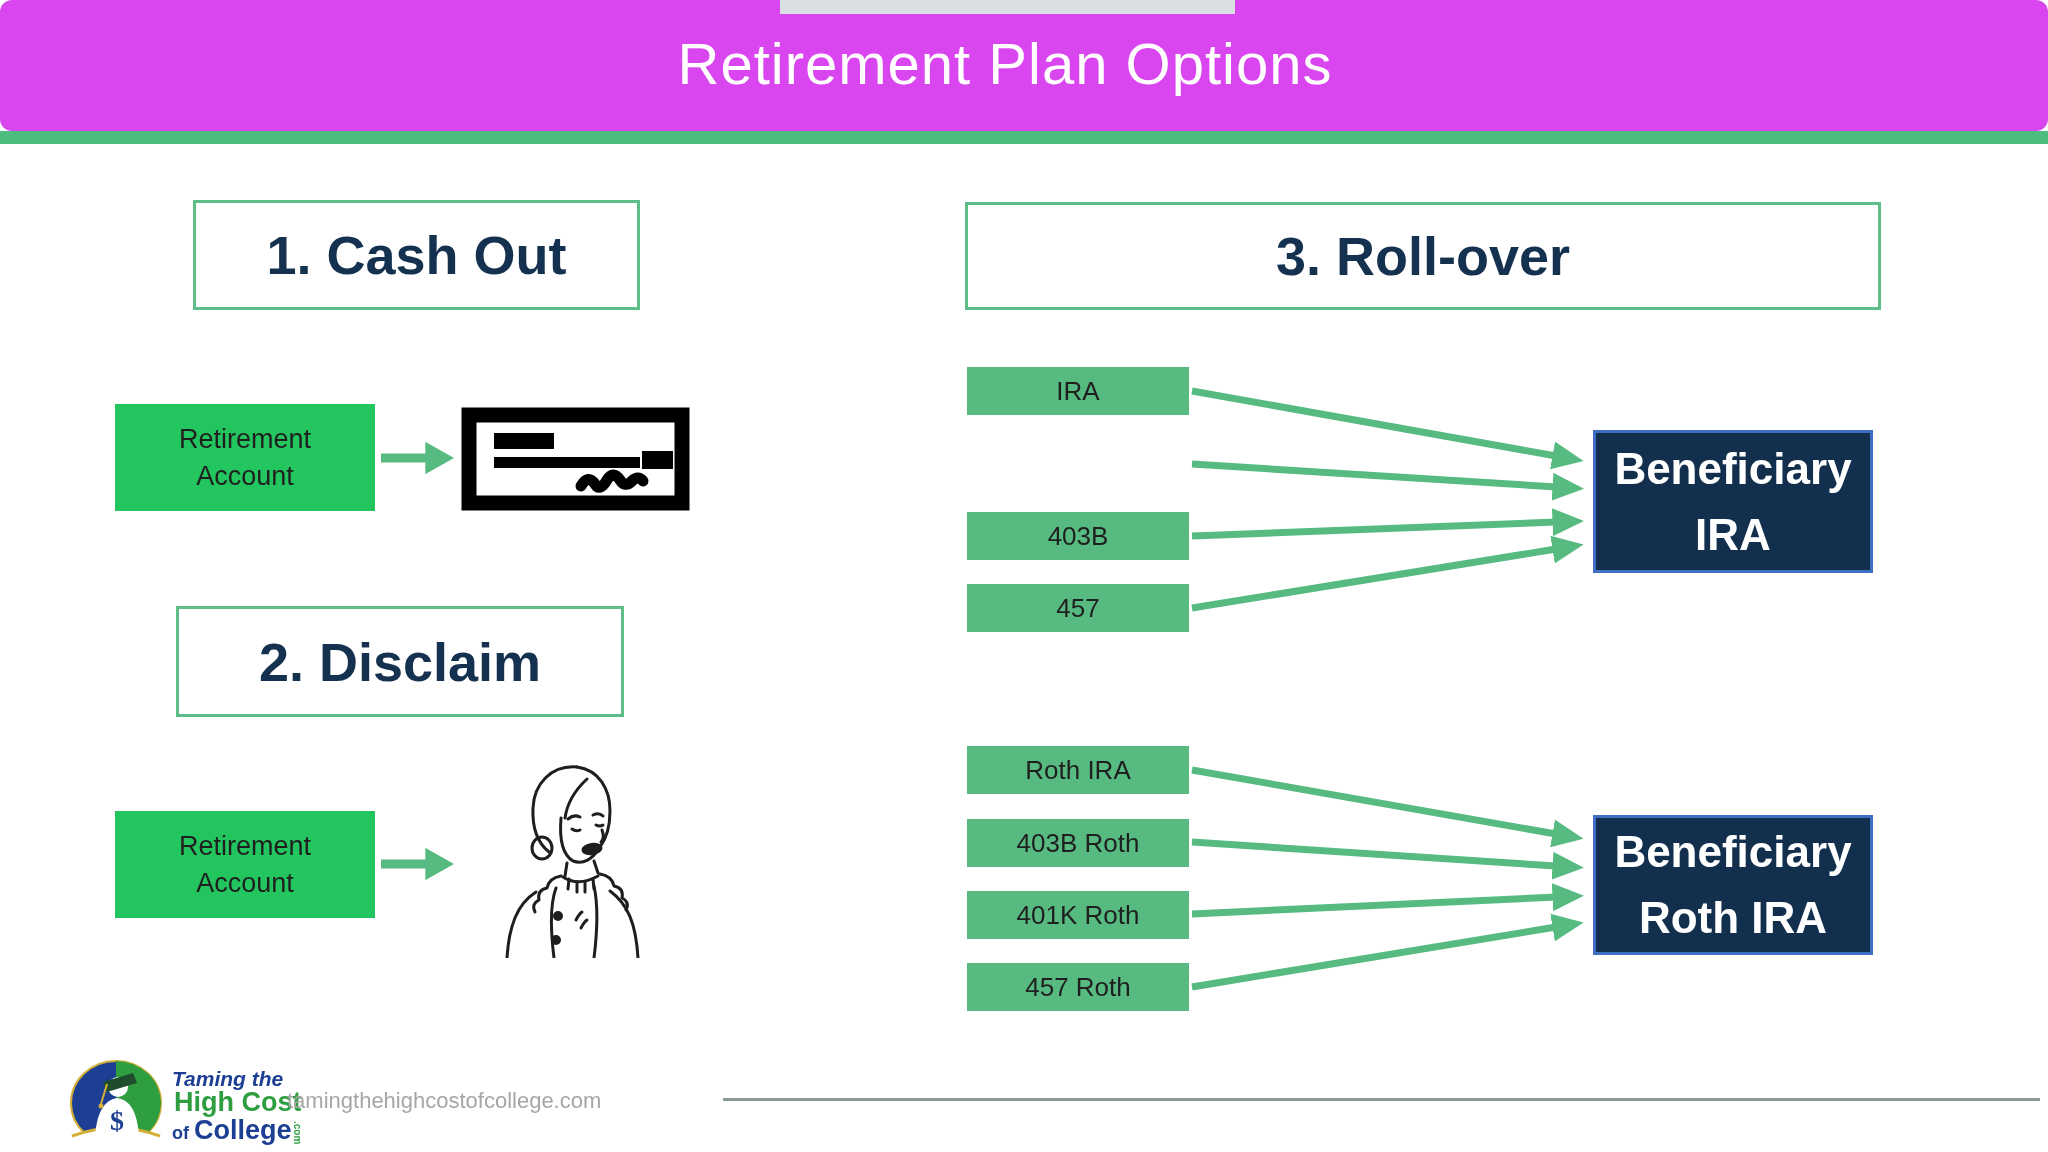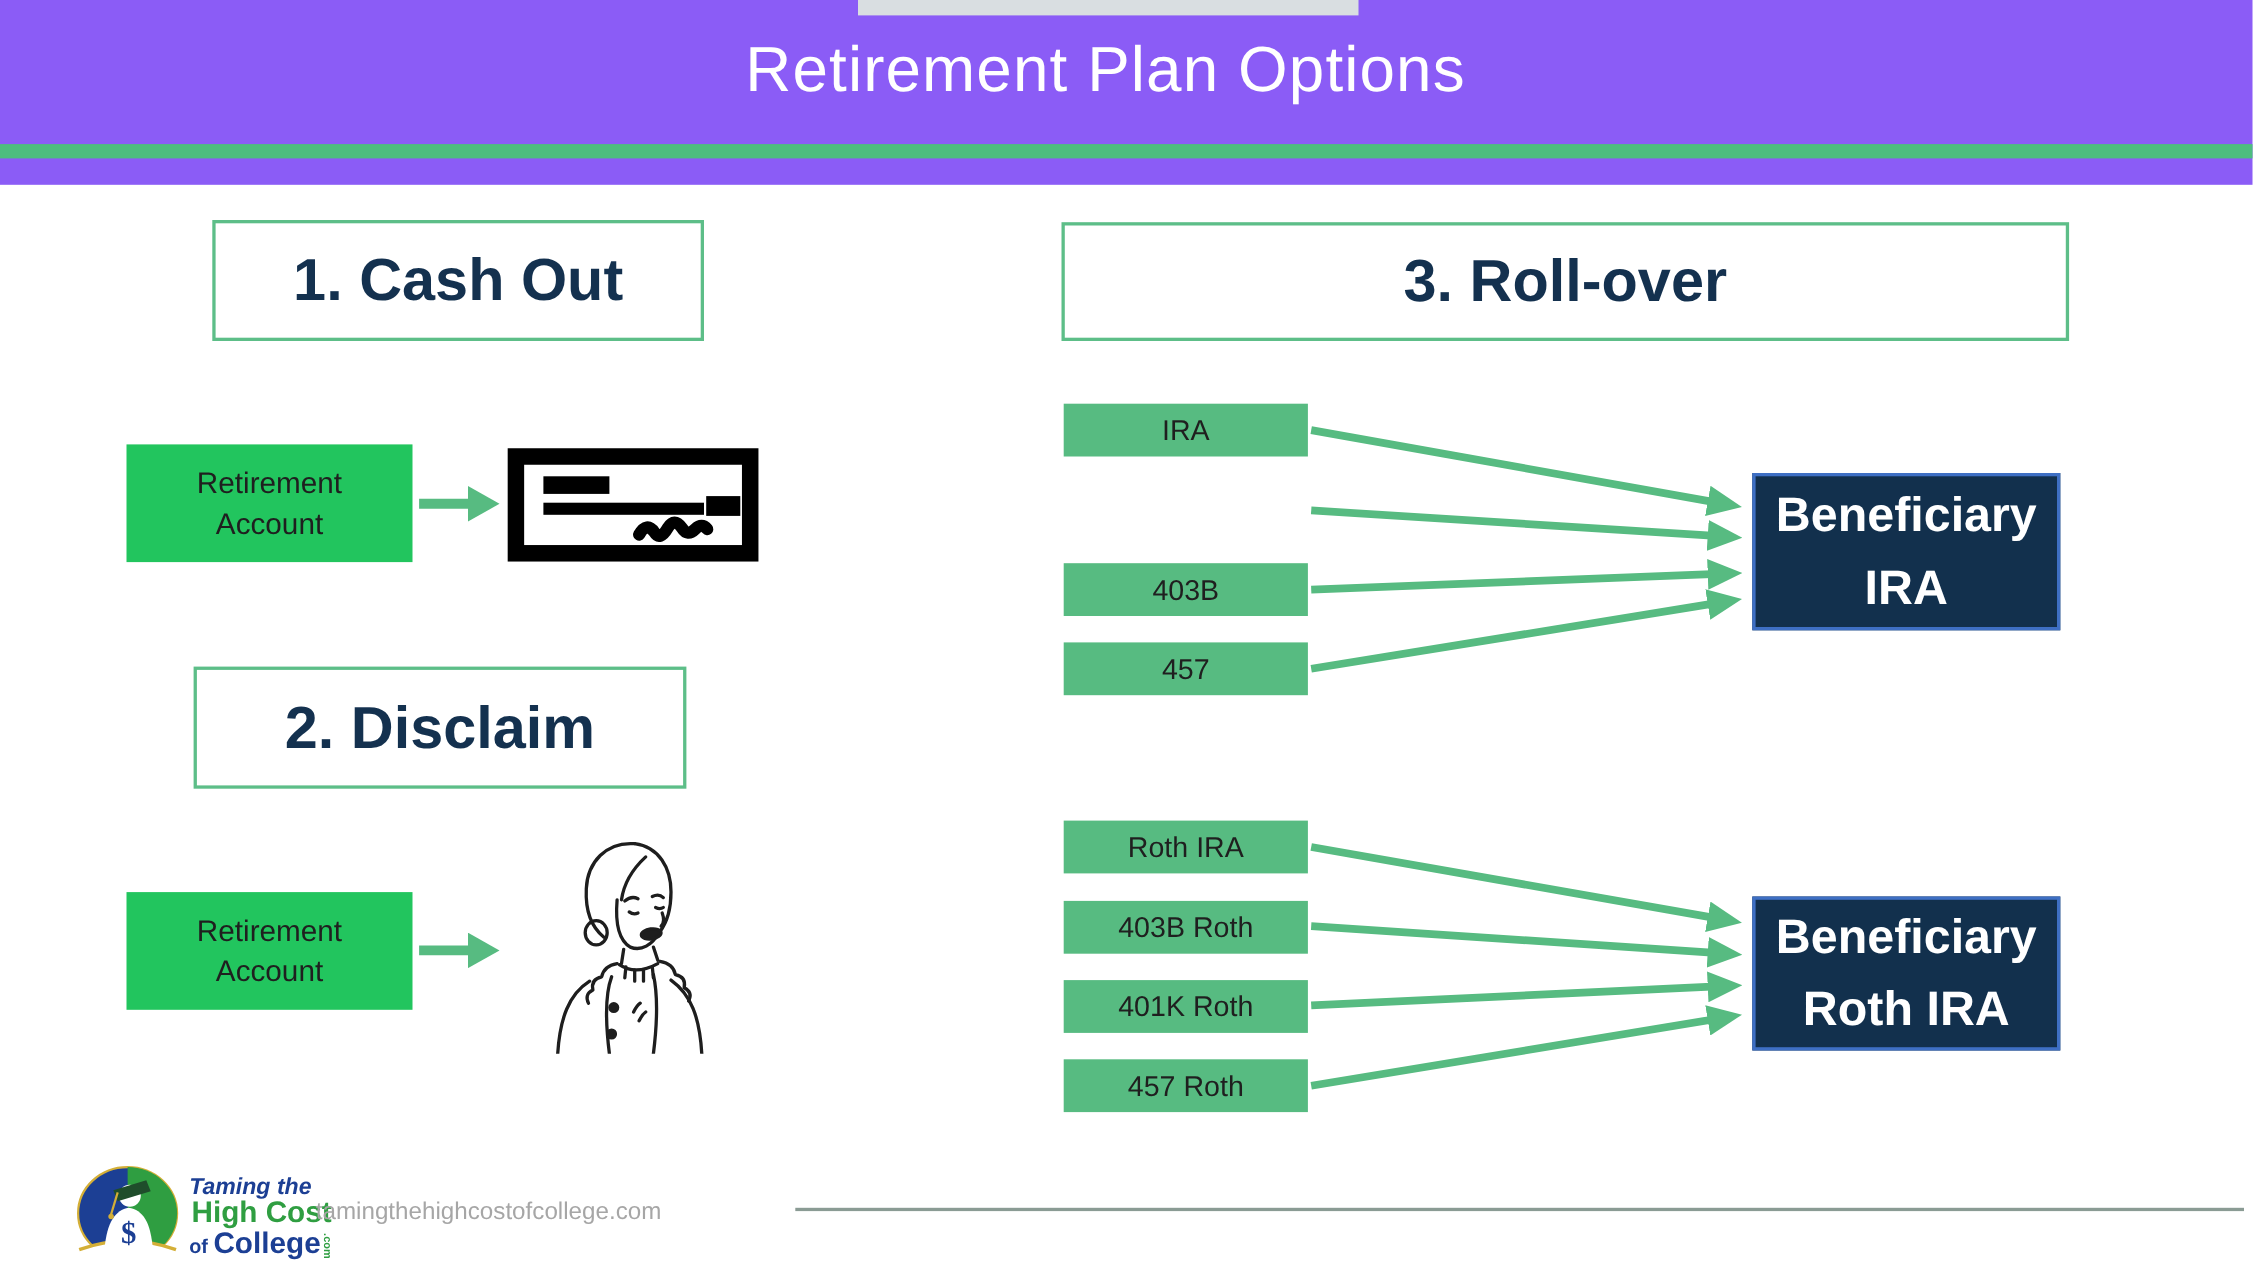--- a/index.html
+++ b/index.html
@@ -1,20 +1,20 @@
 <!DOCTYPE html>
 <html><head>
 <meta charset="utf-8">
 <style>
   html,body{margin:0;padding:0;background:#ffffff;}
   .slide{position:relative;width:2048px;height:1152px;background:#ffffff;overflow:hidden;
          font-family:"Liberation Sans",sans-serif;}
 
   
-  .header{position:absolute;left:0;top:0;width:2048px;height:168px;background:#8b5cf6;}
+  .header{position:absolute;left:0;top:0;width:2048px;height:131px;background:#d946ef;border-radius:12px;}
   .header-tab{position:absolute;left:780px;top:0;width:455px;height:14px;background:#d9dee1;}
   .title{position:absolute;left:0;top:30px;width:2048px;text-align:center;
          transform:translateX(-19px);color:#ffffff;font-size:58px;font-weight:400;letter-spacing:1px;}
   .green-strip{position:absolute;left:0;top:131px;width:2048px;height:13px;background:#4dbd7f;}
 
   
   .option-box{position:absolute;background:#ffffff;border:3px solid #5dbe88;box-sizing:border-box;
               display:flex;align-items:center;justify-content:center;
               color:#14314f;font-weight:700;font-size:54px;}
   #cashout-box{left:193px;top:200px;width:447px;height:110px;align-items:center;}

